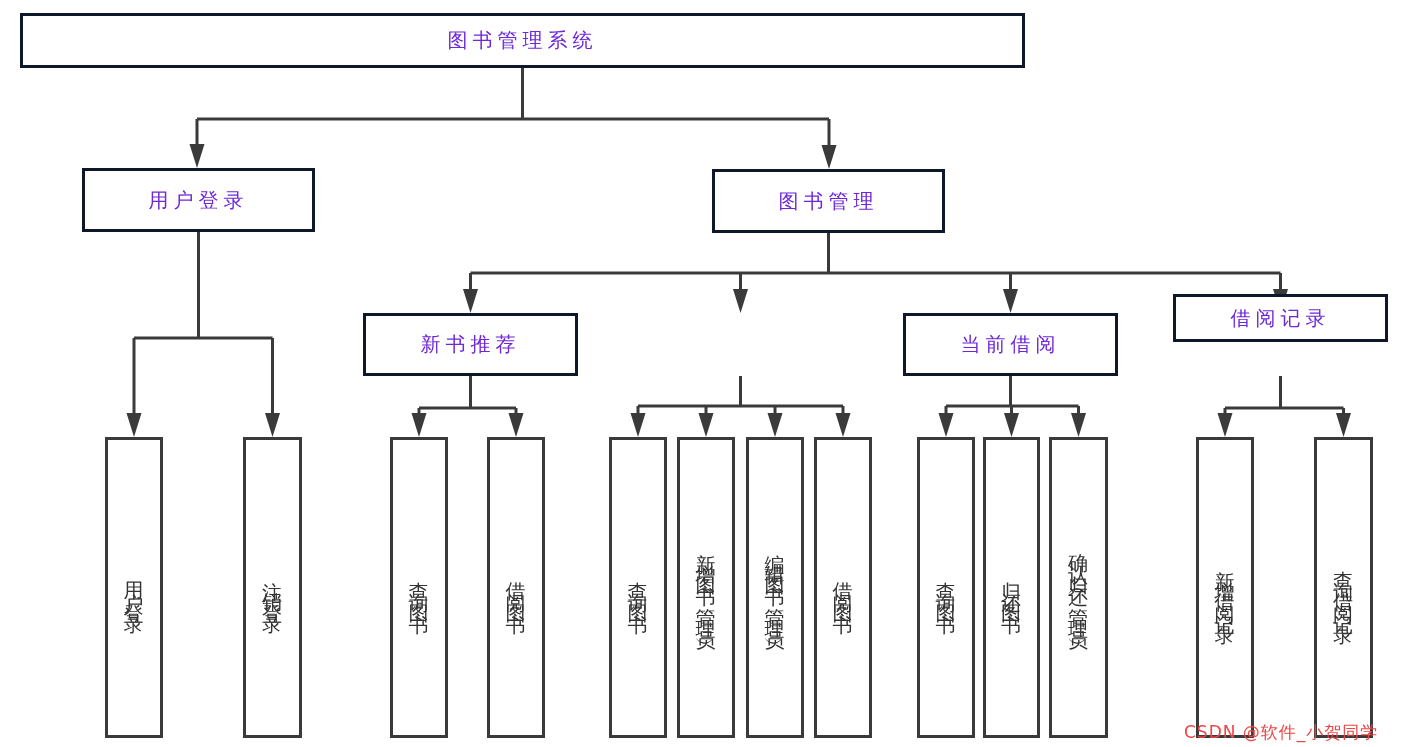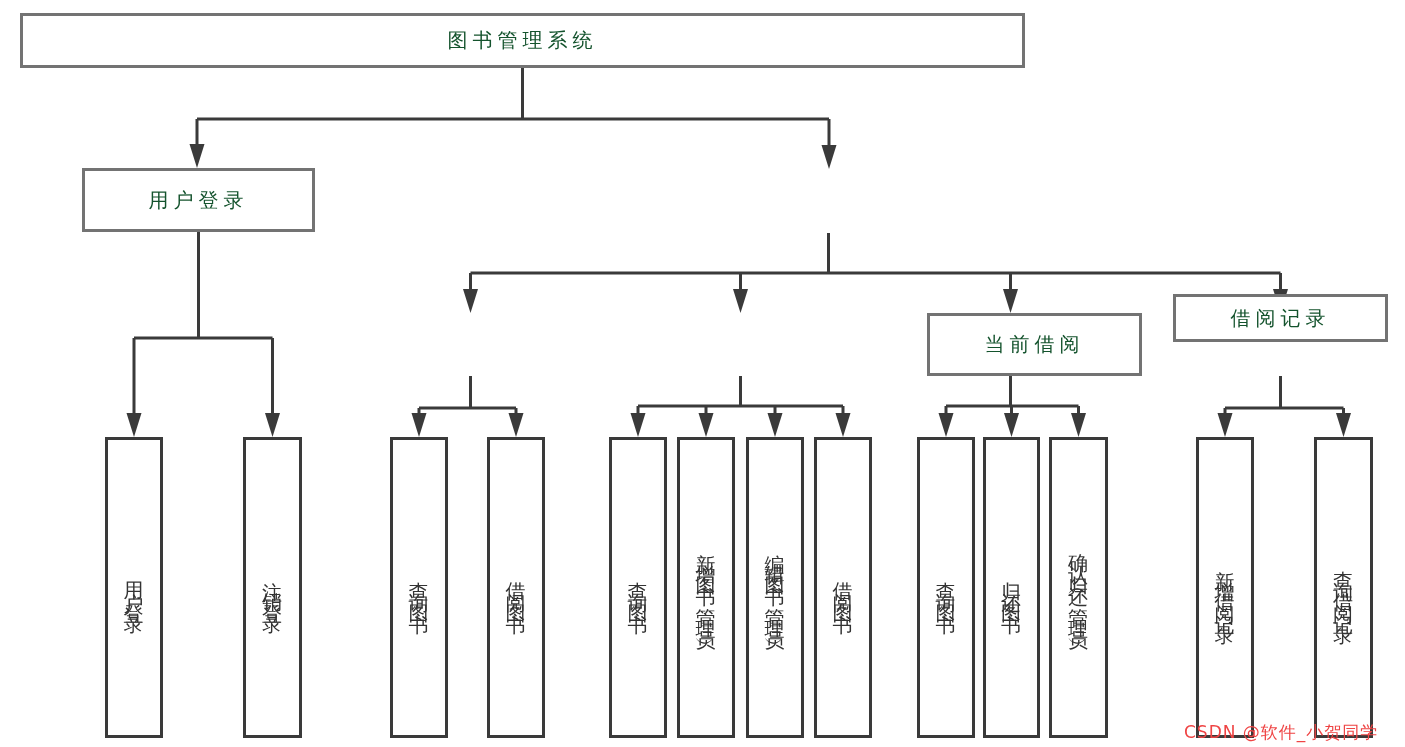--- a/index.html
+++ b/index.html
@@ -3,23 +3,23 @@
 <meta charset="utf-8">
 <style>
   html,body{margin:0;padding:0;background:#fff;}
   #canvas{
     position:relative;width:1405px;height:747px;background:#ffffff;overflow:hidden;
     font-family:"DejaVu Sans","Liberation Sans",sans-serif;color:#333;
   }
   #wires{position:absolute;left:0;top:0;z-index:0;}
   .hbox{
     position:absolute;box-sizing:border-box;z-index:1;
-    border:3px solid #737373;background:#fff;
+    border:3px solid #0f172a;background:#fff;
     display:flex;align-items:center;justify-content:center;
-    font-size:20px;letter-spacing:5px;color:#14532d;white-space:nowrap;
+    font-size:20px;letter-spacing:5px;color:#6d28d9;white-space:nowrap;
   }
   .leaf{
     position:absolute;box-sizing:border-box;z-index:1;
     border:3px solid #3a3a3a;background:#fff;
     display:flex;align-items:center;justify-content:center;
     top:437px;height:301px;
   }
   .leaf span{
     writing-mode:vertical-rl;text-orientation:mixed;
     font-size:20px;line-height:1;letter-spacing:11px;color:#333;white-space:nowrap;
@@ -70,22 +70,24 @@
       <polygon points="1011.5,437 1004,413 1019,413"></polygon>
       <polygon points="1078.5,437 1071,413 1086,413"></polygon>
       <polygon points="1225,437 1217.5,413 1232.5,413"></polygon>
       <polygon points="1343.5,437 1336,413 1351,413"></polygon>
     </g>
   </svg>
 
   <div class="hbox" style="left:20px;top:13px;width:1005px;height:55px;">图书管理系统</div>
 
   <div class="hbox" style="left:82px;top:168px;width:233px;height:64px;">用户登录</div>
+  <div class="hbox" style="left:712px;top:169px;width:233px;height:64px;">图书管理</div>
 
-  <div class="hbox" style="left:903px;top:313px;width:215px;height:63px;margin-left:24px;">当前借阅</div>
+  <div class="hbox" style="left:363px;top:313px;width:215px;height:63px;">新书推荐</div>
+  <div class="hbox" style="left:903px;top:313px;width:215px;height:63px;">当前借阅</div>
   <div class="hbox" style="left:1173px;top:294px;width:215px;height:48px;">借阅记录</div>
 
   <div class="leaf" style="left:105px;width:58px;">
     <span>用户登录</span>
   </div>
   <div class="leaf" style="left:243px;width:59px;">
     <span>注销登录</span>
   </div>
 
   <div class="leaf" style="left:390px;width:58px;">

